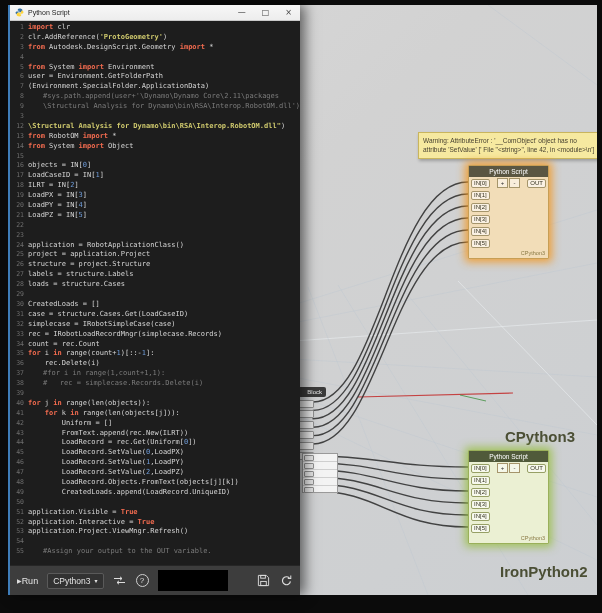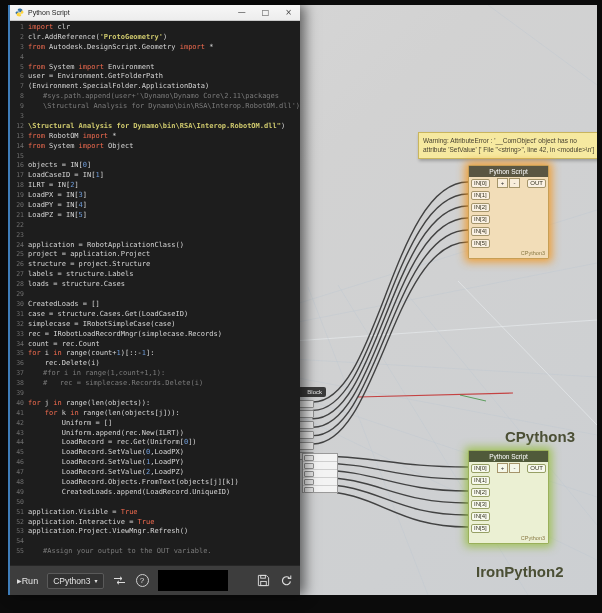--- a/index.html
+++ b/index.html
@@ -32,21 +32,21 @@
   .chip{font-size:6px;background:rgba(255,255,255,.6);border:1px solid #a5956b;border-radius:2px;
         padding:0 2px;line-height:7px;color:#33301f;}
   .node.selected .chip{border-color:#97a065;}
   .pm{display:flex;gap:1px;}
   .pmb{width:9px;height:8px;border:1px solid #a5956b;background:rgba(255,255,255,.5);
        font-size:6px;line-height:8px;text-align:center;color:#333;}
   .nfoot{font-size:5.5px;text-align:right;color:#8a7a45;padding:1px 3px 2px;}
 
   .canvas-label{position:absolute;font-weight:bold;font-size:15px;color:#4b4f35;z-index:4;}
   .label-cpython{left:497px;top:423px;}
-  .label-ironpython{left:468px;top:558px;}
+  .label-ironpython{left:492px;top:558px;}
 
   .block-header{position:absolute;left:276px;top:382px;width:42px;height:10px;background:#3b3b3b;
                 border-radius:2px;color:#eee;font-size:6px;line-height:10px;text-align:right;
                 padding-right:4px;z-index:3;box-sizing:border-box;}
   .chips{position:absolute;left:290px;top:395px;z-index:3;}
   .pchip{width:14px;height:6px;background:#e4e4e4;border:1px solid #8f8f8f;border-radius:1px;
          margin-bottom:2.4px;}
   .white-box{position:absolute;left:294px;top:448px;width:36px;height:40px;background:#f3f3f3;
              border:1px solid #9a9a9a;z-index:3;box-sizing:border-box;}
   .wbr{height:7px;border-bottom:1px solid #cfcfcf;display:flex;align-items:center;}
@@ -61,21 +61,21 @@
   .title{font-size:7px;color:#222;}
   .wbtns{margin-left:auto;display:flex;gap:16px;color:#444;font-size:8px;
          font-family:"DejaVu Sans",sans-serif;padding-right:3px;}
   .wbtns span{cursor:default;line-height:10px;}
 
   .code{flex:1;overflow:hidden;padding-top:2px;font-family:"DejaVu Sans Mono",monospace;
         font-size:7px;line-height:9.9px;}
   .cl{display:flex;white-space:pre;height:9.9px;}
   .ln{width:14px;flex:none;text-align:right;padding-right:4px;color:#6d6d6d;font-size:6.5px;}
   .lt{color:#d6d6d6;}
-  .lt .kw{color:#f26b4f;font-weight:normal;}
+  .lt .kw{color:#f26b4f;font-weight:bold;}
   .lt .str{color:#cfc96d;font-weight:bold;margin-top:8px;}
   .lt .num{color:#6e9bd8;}
   .lt .com{color:#7c7c7c;margin-left:15px;}
 
   .ebar{height:29px;flex:none;background:#3d3d3d;border-top:1px solid #262626;display:flex;
         align-items:center;padding:0 7px;gap:9px;color:#e3e3e3;}
   .run{display:flex;align-items:center;gap:0;font-size:9px;cursor:pointer;}
   .play{font-family:"DejaVu Sans",sans-serif;font-size:6px;color:#ddd;}
   .engine{display:flex;align-items:center;gap:4px;font-size:8.5px;border:1px solid #5a5a5a;
           background:#323232;border-radius:2px;padding:2px 5px;cursor:pointer;}
@@ -272,21 +272,21 @@
       <div class="cl"><span class="ln">33</span><span class="lt"><span>rec = IRobotLoadRecordMngr(simplecase.Records)</span></span></div>
       <div class="cl"><span class="ln">34</span><span class="lt"><span>count = rec.Count</span></span></div>
       <div class="cl"><span class="ln">35</span><span class="lt"><span class="kw">for</span><span> i </span><span class="kw">in</span><span> range(count+</span><span class="num">1</span><span>)[::-</span><span class="num">1</span><span>]:</span></span></div>
       <div class="cl"><span class="ln">36</span><span class="lt"><span>    rec.Delete(i)</span></span></div>
       <div class="cl"><span class="ln">37</span><span class="lt"><span class="com">#for i in range(1,count+1,1):</span></span></div>
       <div class="cl"><span class="ln">38</span><span class="lt"><span class="com">#   rec = simplecase.Records.Delete(i)</span></span></div>
       <div class="cl"><span class="ln">39</span><span class="lt"><span>&nbsp;</span></span></div>
       <div class="cl"><span class="ln">40</span><span class="lt"><span class="kw">for</span><span> j </span><span class="kw">in</span><span> range(len(objects)):</span></span></div>
       <div class="cl"><span class="ln">41</span><span class="lt"><span>    </span><span class="kw">for</span><span> k </span><span class="kw">in</span><span> range(len(objects[j])):</span></span></div>
       <div class="cl"><span class="ln">42</span><span class="lt"><span>        Uniform = []</span></span></div>
-      <div class="cl"><span class="ln">43</span><span class="lt"><span>        Uniform.append(rec.New(ILRT))</span></span></div>
+      <div class="cl"><span class="ln">43</span><span class="lt"><span>        FromText.append(rec.New(ILRT))</span></span></div>
       <div class="cl"><span class="ln">44</span><span class="lt"><span>        LoadRecord = rec.Get(Uniform[</span><span class="num">0</span><span>])</span></span></div>
       <div class="cl"><span class="ln">45</span><span class="lt"><span>        LoadRecord.SetValue(</span><span class="num">0</span><span>,LoadPX)</span></span></div>
       <div class="cl"><span class="ln">46</span><span class="lt"><span>        LoadRecord.SetValue(</span><span class="num">1</span><span>,LoadPY)</span></span></div>
       <div class="cl"><span class="ln">47</span><span class="lt"><span>        LoadRecord.SetValue(</span><span class="num">2</span><span>,LoadPZ)</span></span></div>
       <div class="cl"><span class="ln">48</span><span class="lt"><span>        LoadRecord.Objects.FromText(objects[j][k])</span></span></div>
       <div class="cl"><span class="ln">49</span><span class="lt"><span>        CreatedLoads.append(LoadRecord.UniqueID)</span></span></div>
       <div class="cl"><span class="ln">50</span><span class="lt"><span>&nbsp;</span></span></div>
       <div class="cl"><span class="ln">51</span><span class="lt"><span>application.Visible = </span><span class="kw">True</span></span></div>
       <div class="cl"><span class="ln">52</span><span class="lt"><span>application.Interactive = </span><span class="kw">True</span></span></div>
       <div class="cl"><span class="ln">53</span><span class="lt"><span>application.Project.ViewMngr.Refresh()</span></span></div>

